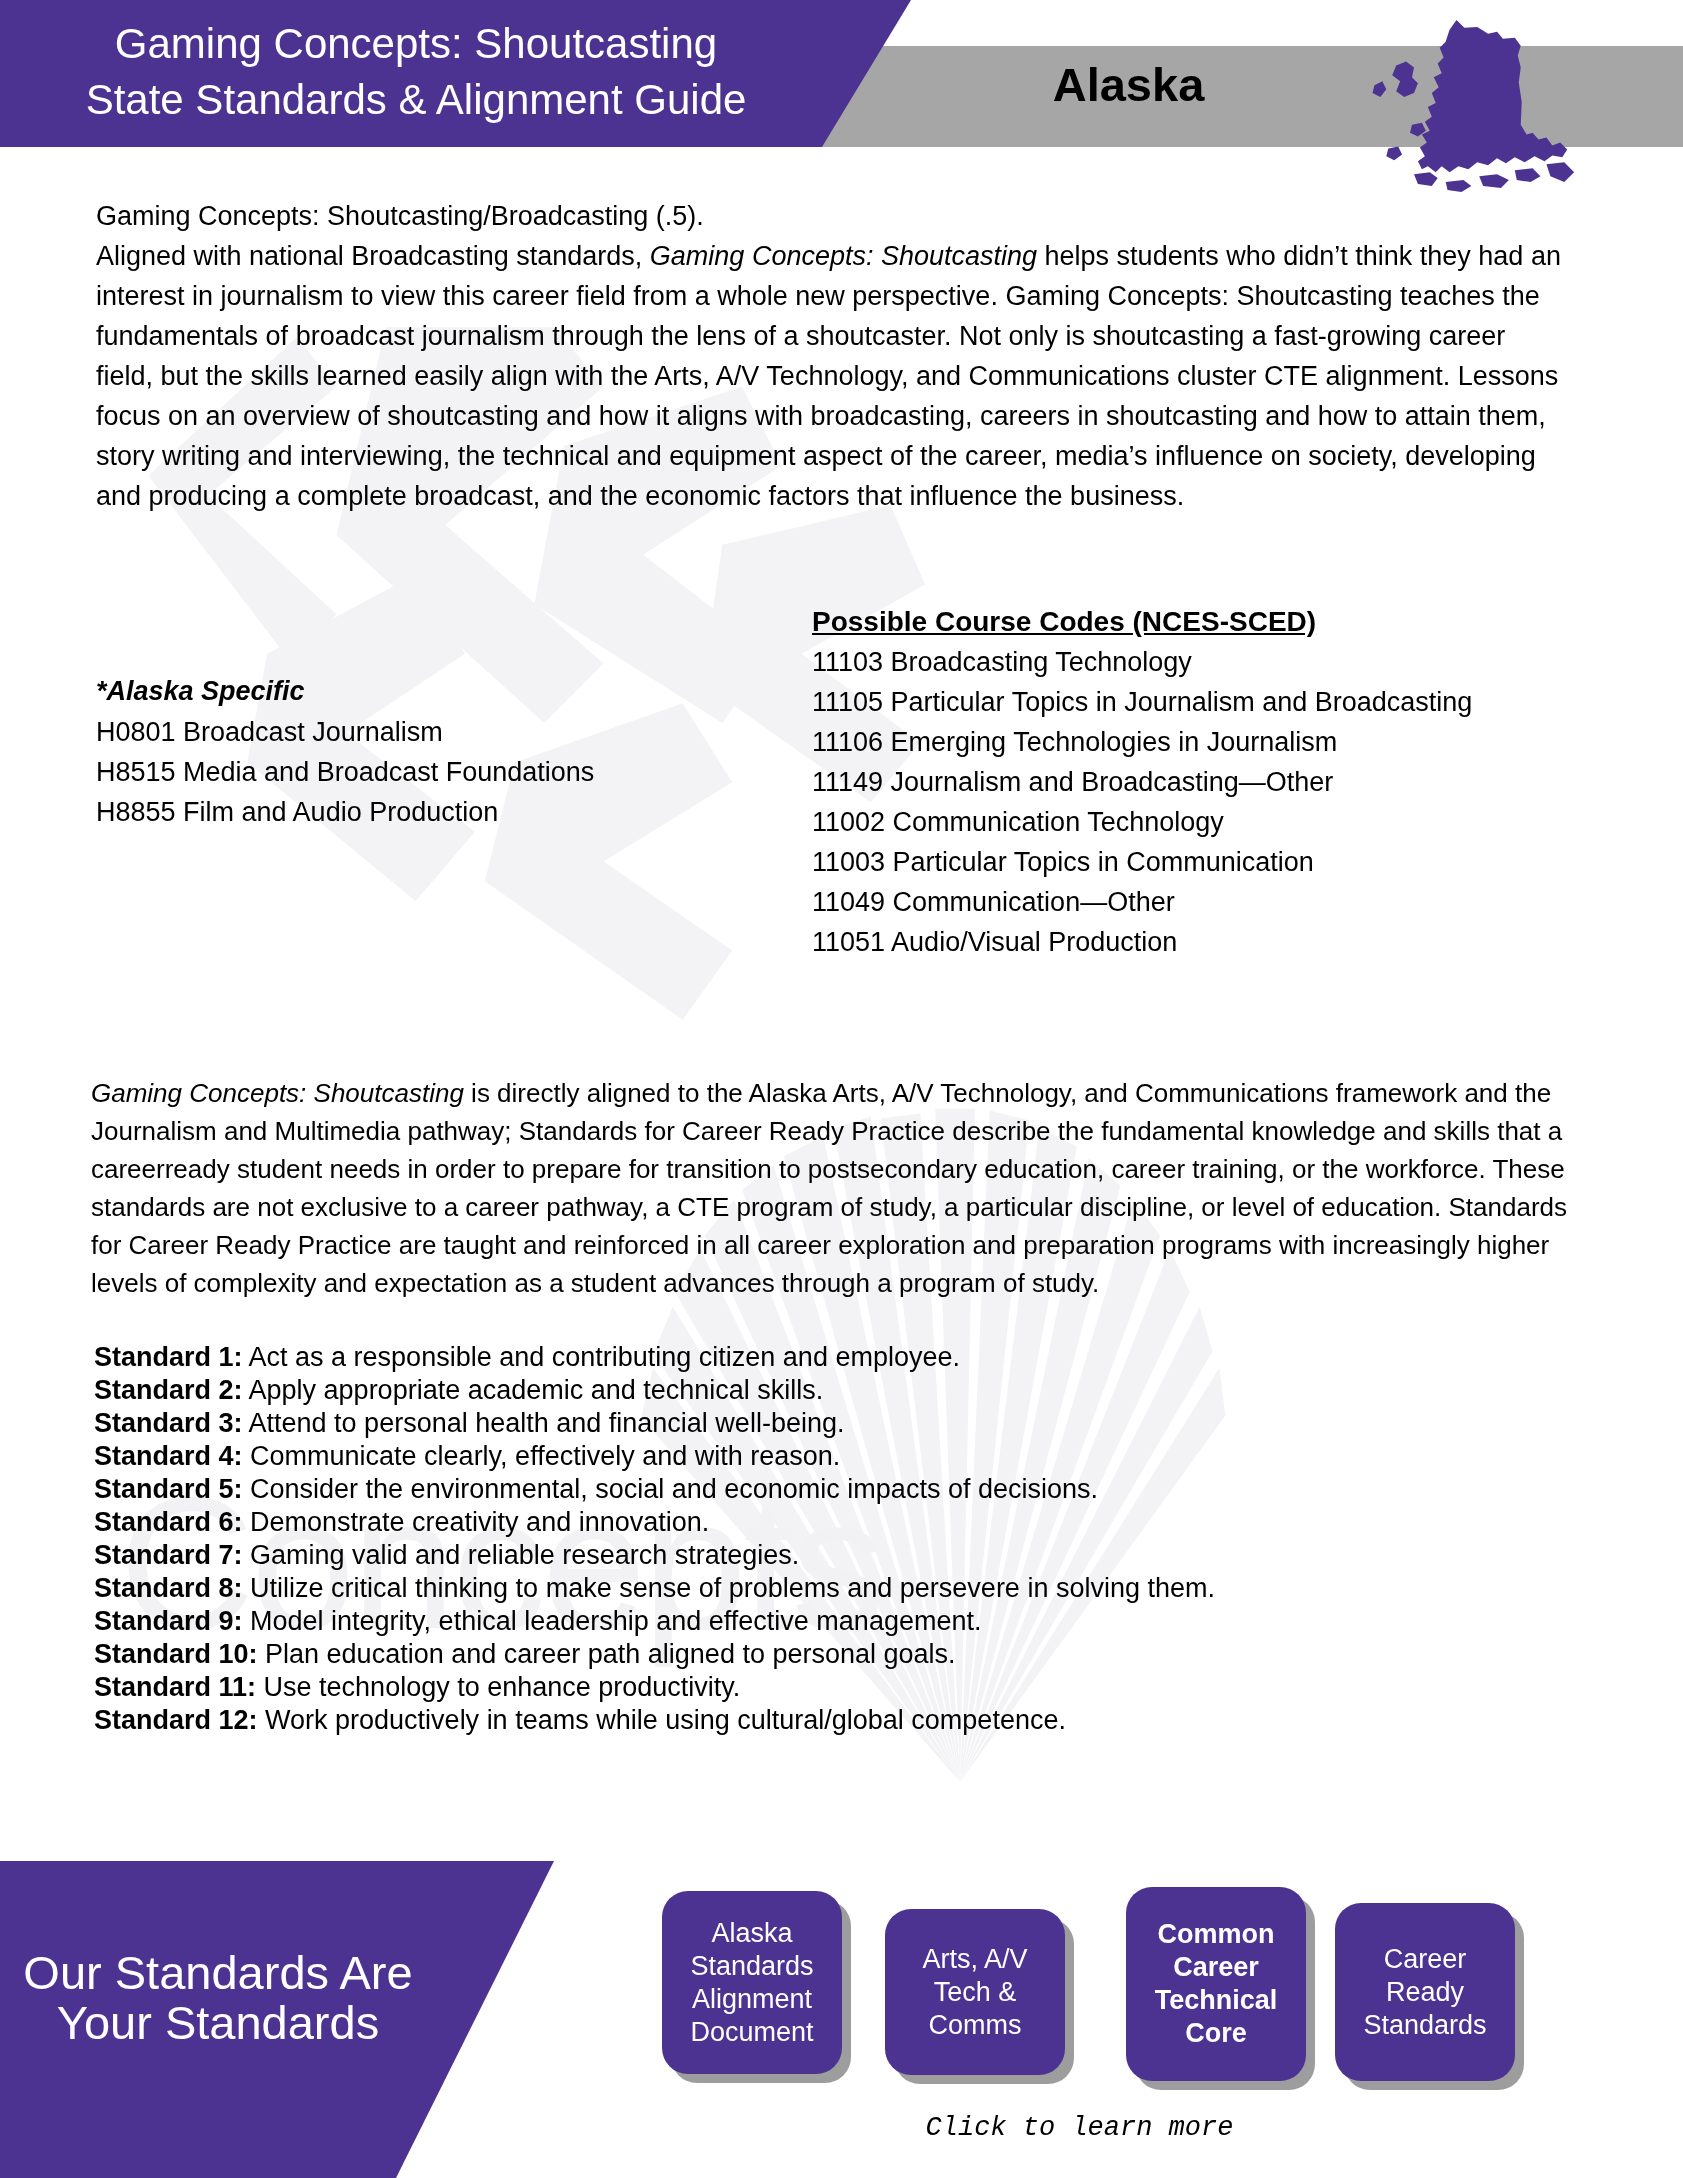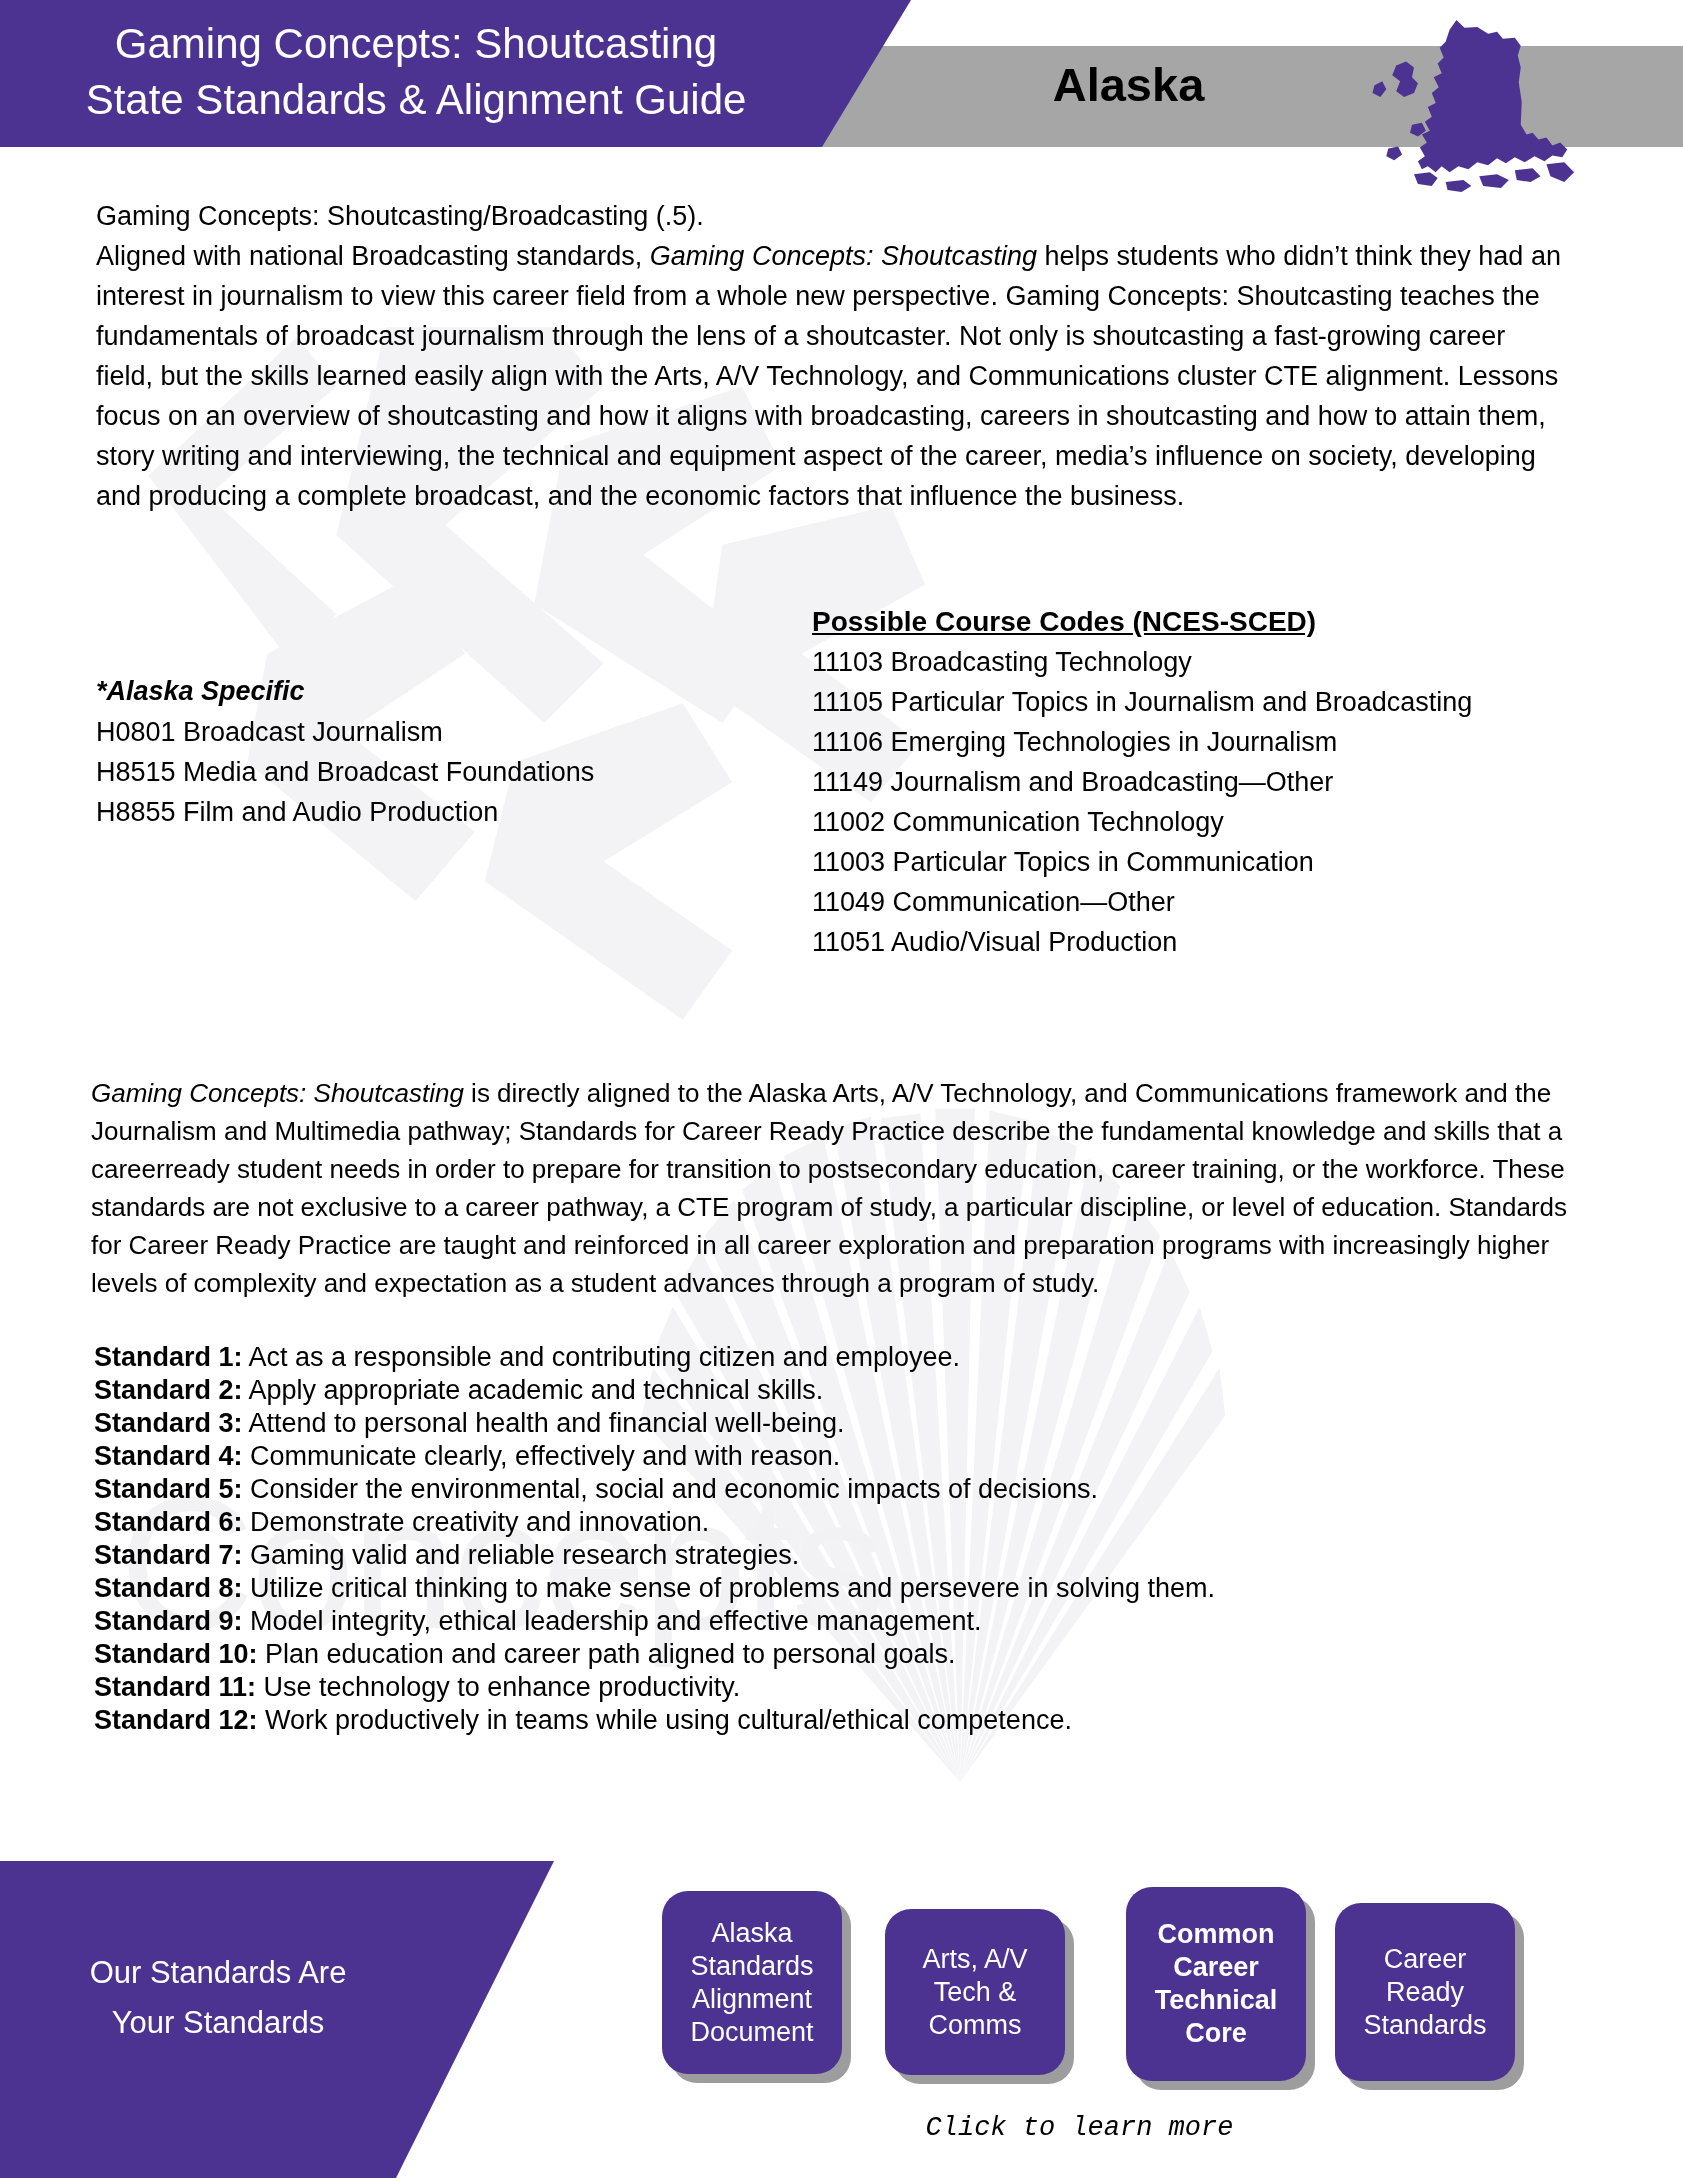--- a/index.html
+++ b/index.html
@@ -199,21 +199,21 @@
     background: #4c3392;
     clip-path: polygon(0 0, 554px 0, 396px 317px, 0 317px);
   }
   .footer-tagline {
     position: absolute;
     left: 20px;
     top: 87px;
     width: 396px;
     text-align: center;
     color: #ffffff;
-    font-size: 31px;
+    font-size: 47px;
     line-height: 50px;
     font-family: "Liberation Sans", sans-serif;
   }
   .btn-row {
     position: absolute;
     left: 644px;
     top: 20px;
     width: 1000px;
     height: 228px;
   }
@@ -350,21 +350,21 @@
     <div class="std-row"><span class="std-label">Standard 2:</span><span> Apply appropriate academic and technical skills.</span></div>
     <div class="std-row"><span class="std-label">Standard 3:</span><span> Attend to personal health and financial well-being.</span></div>
     <div class="std-row"><span class="std-label">Standard 4:</span><span> Communicate clearly, effectively and with reason.</span></div>
     <div class="std-row"><span class="std-label">Standard 5:</span><span> Consider the environmental, social and economic impacts of decisions.</span></div>
     <div class="std-row"><span class="std-label">Standard 6:</span><span> Demonstrate creativity and innovation.</span></div>
     <div class="std-row"><span class="std-label">Standard 7:</span><span> Gaming valid and reliable research strategies.</span></div>
     <div class="std-row"><span class="std-label">Standard 8:</span><span> Utilize critical thinking to make sense of problems and persevere in solving them.</span></div>
     <div class="std-row"><span class="std-label">Standard 9:</span><span> Model integrity, ethical leadership and effective management.</span></div>
     <div class="std-row"><span class="std-label">Standard 10:</span><span> Plan education and career path aligned to personal goals.</span></div>
     <div class="std-row"><span class="std-label">Standard 11:</span><span> Use technology to enhance productivity.</span></div>
-    <div class="std-row"><span class="std-label">Standard 12:</span><span> Work productively in teams while using cultural/ethical competence.</span></div>
+    <div class="std-row"><span class="std-label">Standard 12:</span><span> Work productively in teams while using cultural/global competence.</span></div>
   </div>
 
 </div>
 
 <div class="footer">
   <div class="footer-purple"></div>
   <div class="footer-tagline">
     <div>Our Standards Are</div>
     <div>Your Standards</div>
   </div>

